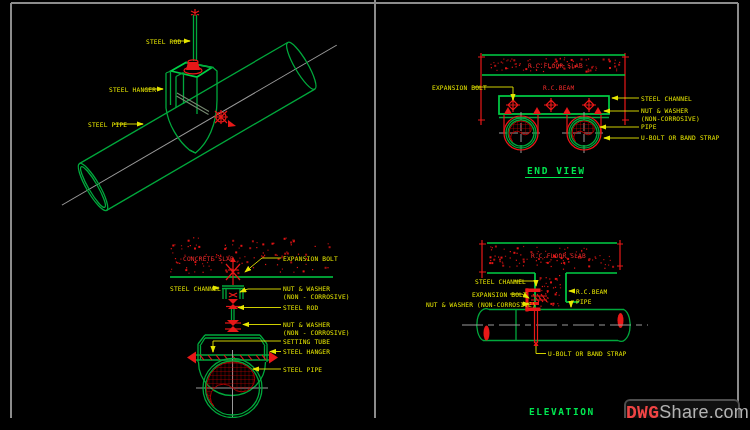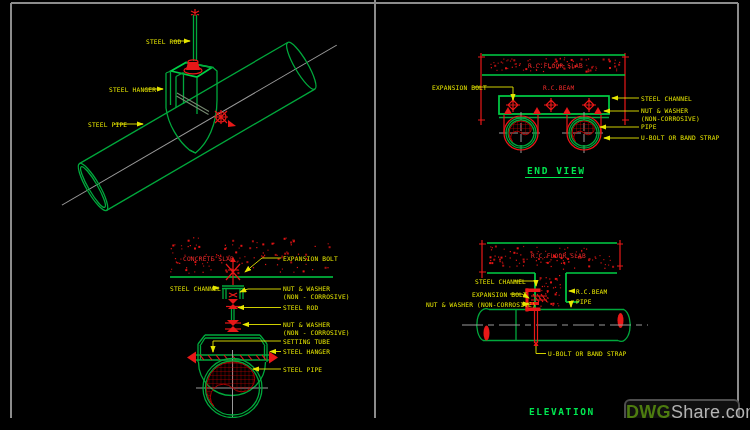--- a/index.html
+++ b/index.html
@@ -15,21 +15,21 @@
   .g1{stroke:#00a83c;fill:none;stroke-width:1.3;}
   .g2{stroke:#00cf46;fill:none;stroke-width:1.7;}
   .rd{stroke:#e81818;fill:none;stroke-width:1.2;}
   .rdf{fill:#e81818;stroke:none;}
   .gray{stroke:#9a9a9a;stroke-width:1;fill:none;}
   .border{stroke:#8c8c8c;stroke-width:2;fill:none;}
   #watermark{position:absolute;left:624px;top:399px;width:112px;height:22px;
     background:#101010;border:2px solid #4e4e4e;border-radius:6px;
     font-family:"Liberation Sans",sans-serif;font-size:18px;line-height:22px;
     text-align:center;white-space:nowrap;letter-spacing:.3px;}
-  #watermark .wm-red{color:#4d7c0f;font-weight:bold;}
+  #watermark .wm-red{color:#ef4444;font-weight:bold;font-family:Liberation Mono, monospace;}
   #watermark .wm-gray{color:#b3b3b3;}
 </style>
 </head>
 <body>
 
 <div id="canvas">
 <svg width="750" height="430" viewBox="0 0 750 430">
   <defs>
     <marker id="ay" orient="auto" markerWidth="8" markerHeight="6" refX="7" refY="3">
       <path d="M0,0 L8,3 L0,6 Z" fill="#e6e600"></path>

